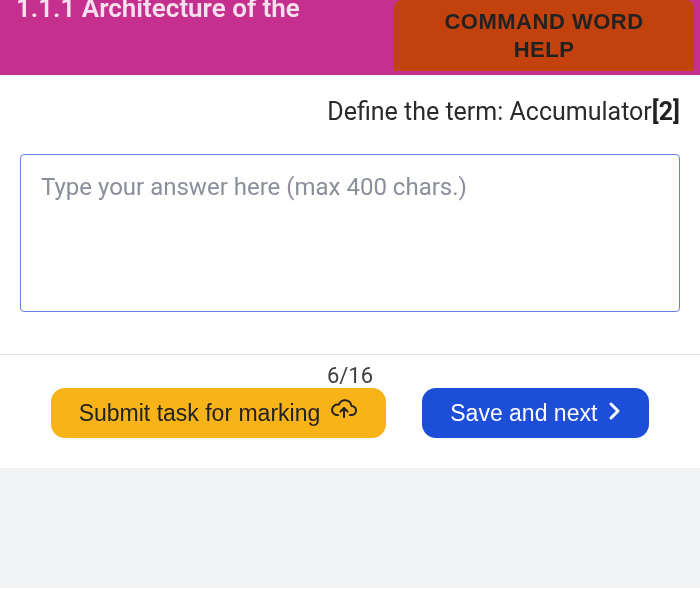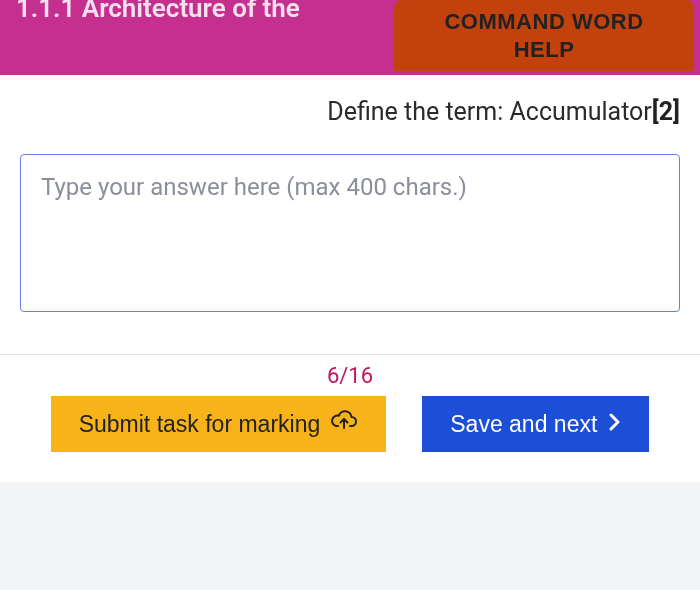--- a/index.html
+++ b/index.html
@@ -82,37 +82,37 @@
       color: #8a8f99;
     }
     .footer {
       border-top: 1px solid #e2e2e2;
       margin-top: 38px;
       padding: 8px 0 30px 0;
       text-align: center;
     }
     .progress {
       font-size: 22px;
-      color: #be185d;
-      margin-bottom: 8px;
+      color: #404040;
+      margin-bottom: 0;
     }
     .button-row {
       display: flex;
       justify-content: center;
       gap: 36px;
     }
     .btn {
       display: inline-flex;
       align-items: center;
       justify-content: center;
       gap: 10px;
-      height: 56px;
+      height: 50px;
       padding: 0 28px;
       border: none;
-      border-radius: 0;
+      border-radius: 14px;
       font-size: 23px;
       font-weight: 500;
       cursor: pointer;
     }
     .btn-submit {
       background: #f8b319;
       color: #222;
     }
     .btn-next {
       background: #1d4ed8;

